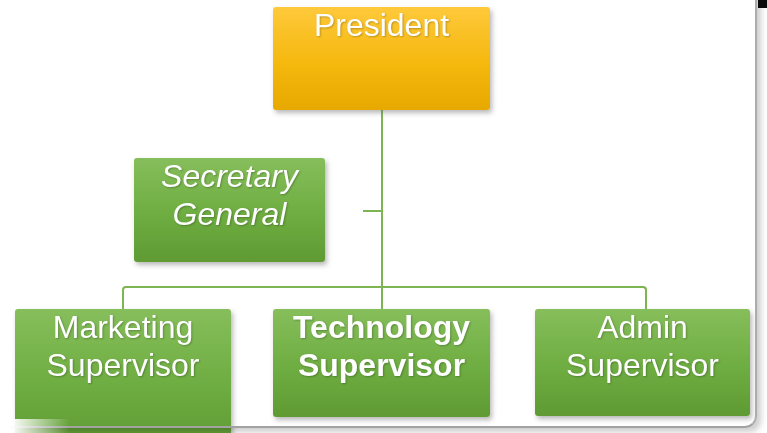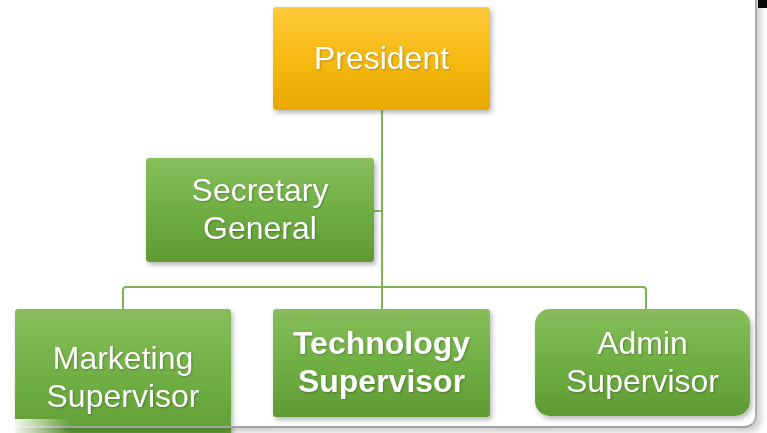--- a/index.html
+++ b/index.html
@@ -7,44 +7,44 @@
     position: relative;
     width: 767px;
     height: 433px;
     background: #ffffff;
     overflow: hidden;
     font-family: "Liberation Sans", sans-serif;
   }
   .node {
     position: absolute;
     display: flex;
-    align-items: center;
+    align-items: flex-start;
     justify-content: center;
     text-align: center;
     color: #ffffff;
     font-size: 32px;
     line-height: 1.18;
     border-radius: 3px;
     box-shadow: 2px 3px 5px rgba(100,100,100,0.45);
     text-shadow: 1px 1px 2px rgba(0,0,0,0.25);
     padding: 0 6px;
     box-sizing: border-box;
     cursor: default;
   }
   .node.gold {
     background: linear-gradient(180deg, #fec93b 0%, #f5b80d 55%, #e7a800 100%);
   }
   .node.green {
     background: linear-gradient(180deg, #86be5b 0%, #6ead41 55%, #5f9a33 100%);
   }
   #node-president  { left: 273px; top: 7px;   width: 217px; height: 103px; }
-  #node-secretary  { left: 146px; top: 158px; width: 228px; height: 104px; }
+  #node-secretary  { left: 134px; top: 158px; width: 191px; height: 104px; font-style: italic; }
   #node-marketing  { left: 15px;  top: 309px; width: 216px; height: 138px; }
   #node-technology { left: 273px; top: 309px; width: 217px; height: 108px; font-weight: bold; }
-  #node-admin      { left: 535px; top: 309px; width: 215px; height: 107px; border-radius: 15px; }
+  #node-admin      { left: 535px; top: 309px; width: 215px; height: 107px; }
 
   .connector { position: absolute; background: #7cb552; }
   #conn-center-vertical { left: 381px; top: 110px; width: 2px; height: 199px; }
   #conn-secretary-horizontal { left: 363px; top: 210px; width: 19px; height: 2px; }
   #conn-bottom-bracket {
     position: absolute;
     left: 122px; top: 286px; width: 521px; height: 24px;
     border-top: 2px solid #7cb552;
     border-left: 2px solid #7cb552;
     border-right: 2px solid #7cb552;

